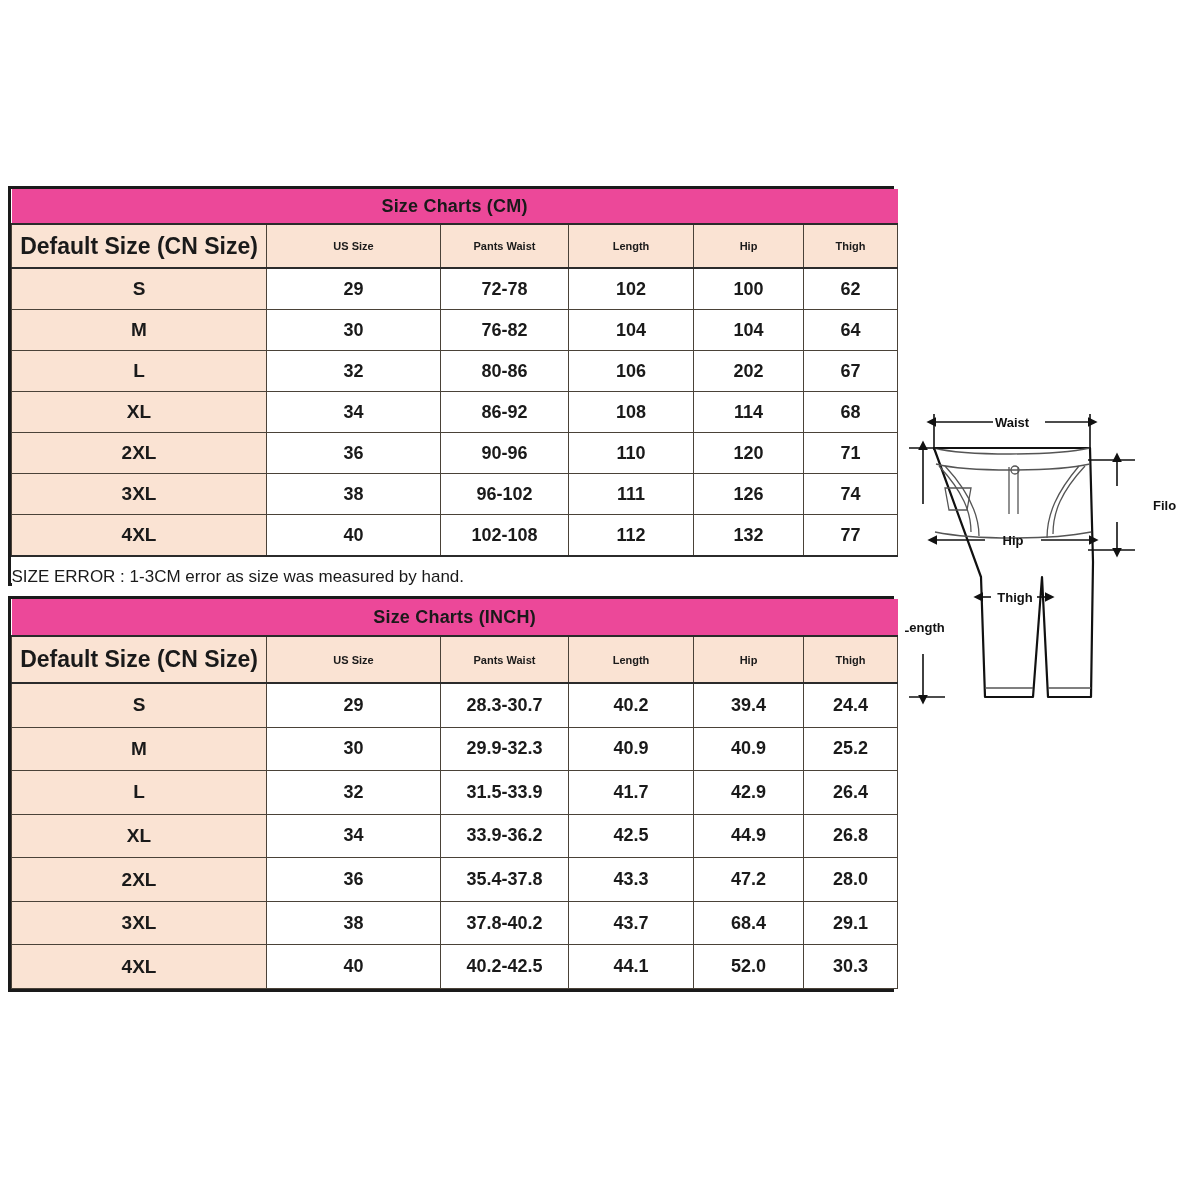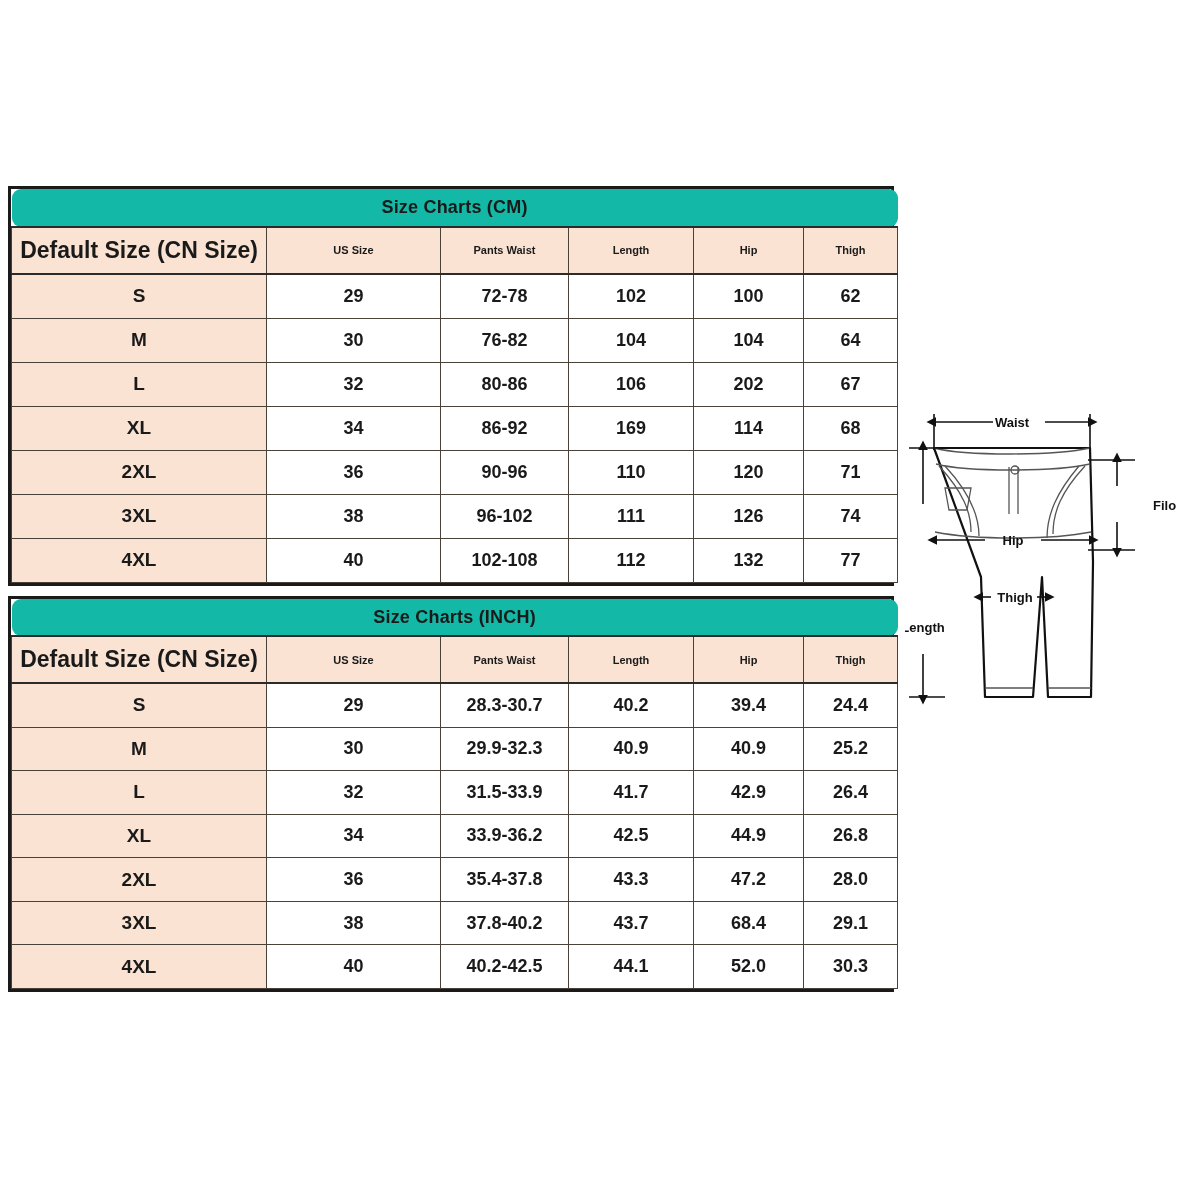--- a/index.html
+++ b/index.html
@@ -35,29 +35,28 @@
     border: 1px solid #4a4238;
     text-align: center;
     vertical-align: middle;
     font-weight: bold;
     color: #1a1a1a;
     padding: 0;
   }
 
   
   .title-cell {
-    background: #14b8a6;
+    background: #ec4899;
     font-size: 18px;
     font-weight: bold;
     height: 34px;
     letter-spacing: 0.2px;
     border-left: none !important;
     border-right: none !important;
     border-top: none !important;
-    border-radius: 9px;
   }
 
   
   .hdr {
     background: #fae3d3;
     height: 42px;
     font-size: 11px;
     border-top: 2px solid #2b2b2b !important;
     border-bottom: 2px solid #2b2b2b !important;
   }
@@ -161,21 +160,21 @@
         <td class="cell-val">32</td>
         <td class="cell-val">80-86</td>
         <td class="cell-val">106</td>
         <td class="cell-val">202</td>
         <td class="cell-val">67</td>
       </tr>
       <tr class="data-row">
         <td class="cell-size">XL</td>
         <td class="cell-val">34</td>
         <td class="cell-val">86-92</td>
-        <td class="cell-val">169</td>
+        <td class="cell-val">108</td>
         <td class="cell-val">114</td>
         <td class="cell-val">68</td>
       </tr>
       <tr class="data-row">
         <td class="cell-size">2XL</td>
         <td class="cell-val">36</td>
         <td class="cell-val">90-96</td>
         <td class="cell-val">110</td>
         <td class="cell-val">120</td>
         <td class="cell-val">71</td>
@@ -190,20 +189,23 @@
       </tr>
       <tr class="data-row">
         <td class="cell-size">4XL</td>
         <td class="cell-val">40</td>
         <td class="cell-val">102-108</td>
         <td class="cell-val">112</td>
         <td class="cell-val">132</td>
         <td class="cell-val">77</td>
       </tr>
 
+      <tr>
+        <td class="note-cell" colspan="6">SIZE ERROR : 1-3CM error as size was measured by hand.</td>
+      </tr>
     </tbody>
   </table>
 </div>
 
 <div class="chart-block" id="chart-in">
   <table class="size-table">
     <colgroup>
       <col class="c-size">
         <col class="c-us">
         <col class="c-waist">

